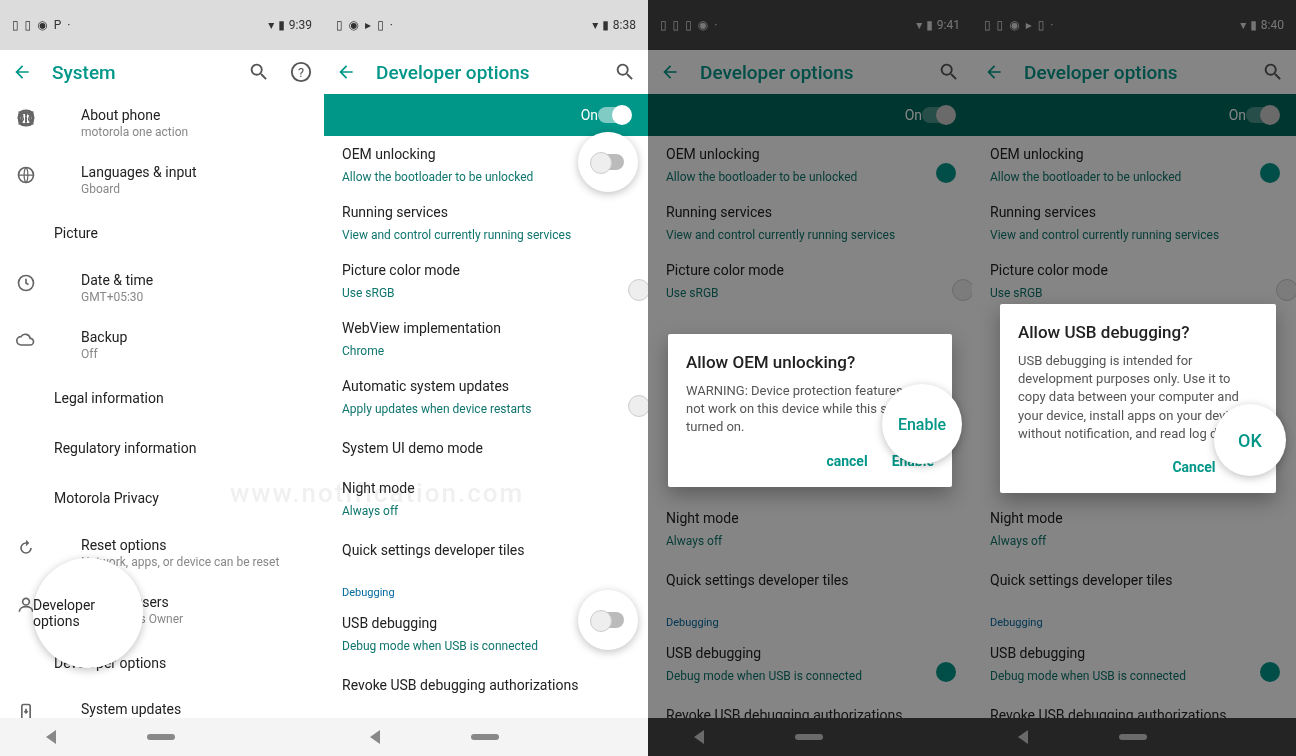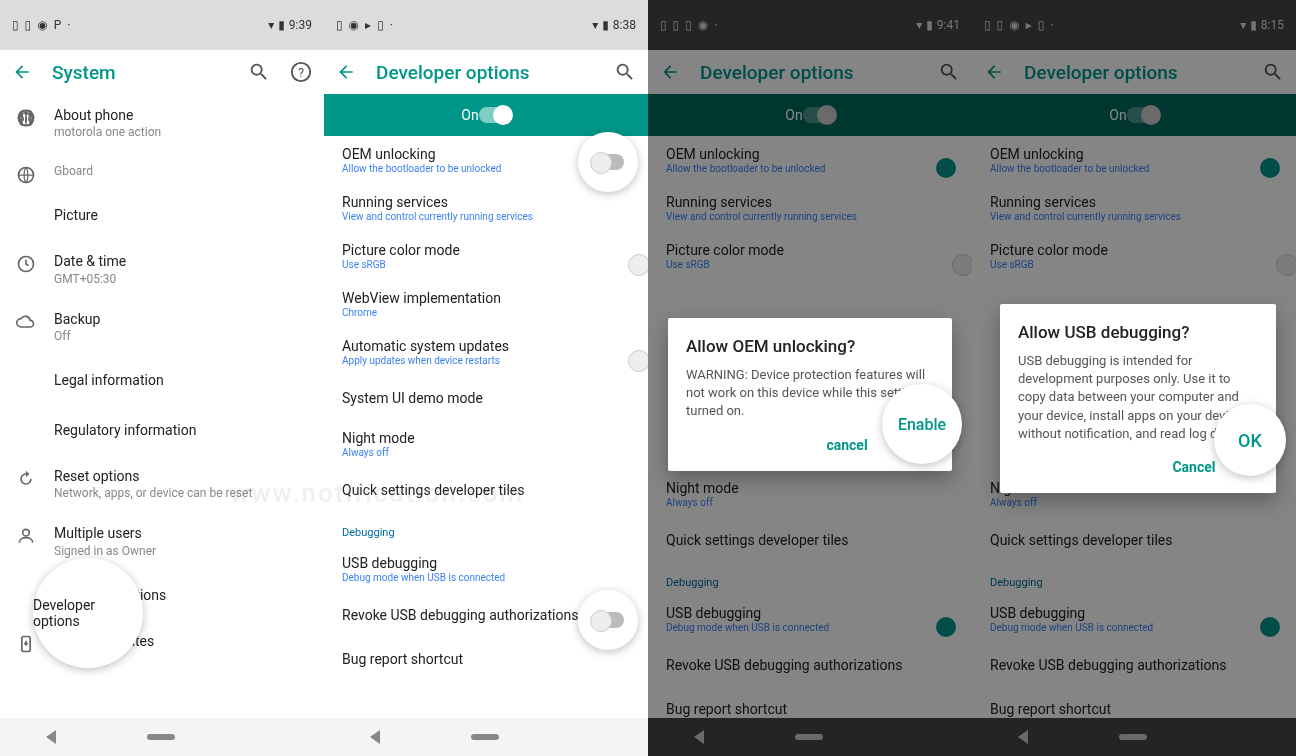--- a/index.html
+++ b/index.html
@@ -12,43 +12,43 @@
 .status-bar-dim { background: #454545; color: #e0e0e0; }
 .status-left { display: flex; gap: 6px; align-items: center; }
 .status-right { display: flex; gap: 4px; align-items: center; }
 
 .app-bar { height: 44px; display: flex; align-items: center; padding: 0 12px; background: #fff; gap: 20px; }
 .back-arrow { width: 20px; height: 20px; color: #009688; }
 .app-title { color: #009688; font-size: 19px; font-weight: 500; flex: 1; }
 .icon-btn { width: 22px; height: 22px; color: #555; }
 
 .content { flex: 1; overflow: hidden; position: relative; }
-.list-item { padding: 12px 18px 12px 54px; position: relative; }
+.list-item { padding: 12px 18px 12px 81px; position: relative; }
 .list-item-nosub { padding: 16px 18px 16px 54px; }
 .list-icon { position: absolute; left: 16px; top: 14px; width: 20px; height: 20px; color: #666; }
 .item-title { font-size: 14px; color: #222; line-height: 1.3; }
 .item-sub { font-size: 12px; color: #888; margin-top: 1px; }
 
-.teal-banner { background: #009688; color: #fff; height: 42px; display: flex; align-items: center; padding: 0 18px; justify-content: center; }
+.teal-banner { background: #009688; color: #fff; height: 42px; display: flex; align-items: center; padding: 0 18px; justify-content: flex-end; }
 .teal-banner-dim { background: #00695c; }
 .banner-label { font-size: 14px; }
 .toggle { width: 32px; height: 16px; border-radius: 10px; position: relative; }
 .toggle-on-white { background: rgba(255,255,255,0.5); }
 .toggle-on-white::after { content: ''; position: absolute; right: -2px; top: -2px; width: 20px; height: 20px; border-radius: 50%; background: #fff; }
 .toggle-off { background: #bbb; }
 .toggle-off::after { content: ''; position: absolute; left: -2px; top: -2px; width: 20px; height: 20px; border-radius: 50%; background: #eee; border: 1px solid #ccc; }
 .toggle-on-teal { background: rgba(0,150,136,0.4); }
 .toggle-on-teal::after { content: ''; position: absolute; right: -2px; top: -2px; width: 20px; height: 20px; border-radius: 50%; background: #009688; }
 .toggle-dim-on { background: rgba(255,255,255,0.3); }
 .toggle-dim-on::after { content: ''; position: absolute; right: -2px; top: -2px; width: 20px; height: 20px; border-radius: 50%; background: #ccc; }
 
 .dev-item { padding: 10px 62px 10px 18px; position: relative; }
 .dev-item-nosub { padding: 14px 62px 14px 18px; }
 .dev-title { font-size: 14px; color: #222; }
-.dev-sub { font-size: 10px; color: #3b82f6; margin-top: 1px; }
+.dev-sub { font-size: 12px; color: #0f766e; margin-top: 8px; }
 .dev-toggle-wrap { position: absolute; right: 18px; top: 50%; transform: translateY(-50%); }
 .section-header { padding: 14px 18px 6px; font-size: 11px; color: #0369a1; font-weight: 400; }
 
 .nav-bar { height: 38px; background: #f4f4f4; display: flex; justify-content: space-around; align-items: center; }
 .nav-bar-dim { background: #454545; }
 .nav-home { width: 28px; height: 6px; background: #888; border-radius: 3px; }
 
 .highlight-circle { position: absolute; width: 60px; height: 60px; border-radius: 50%; background: #fff; box-shadow: 0 2px 8px rgba(0,0,0,0.25); display: flex; align-items: center; justify-content: center; z-index: 50; }
 .highlight-circle-big { width: 110px; height: 110px; }
 .highlight-circle-med { width: 80px; height: 80px; }
@@ -106,20 +106,21 @@
           <rect x="11" y="11" width="2" height="6" fill="currentColor"></rect>
         </svg>
       <div class="item-title">About phone</div>
       <div class="item-sub">motorola one action</div>
     </div>
     <div class="list-item">
       <svg class="list-icon" viewBox="0 0 24 24">
           <circle cx="12" cy="12" r="9" fill="none" stroke="currentColor" stroke-width="2"></circle>
           <path d="M3 12h18M12 3c3 3 3 15 0 18M12 3c-3 3-3 15 0 18" fill="none" stroke="currentColor" stroke-width="1.5"></path>
         </svg>
+      <div class="item-title">Languages &amp; input</div>
       <div class="item-sub">Gboard</div>
     </div>
     <div class="list-item-nosub">
       <svg class="list-icon" viewBox="0 0 24 24">
           <rect x="7" y="3" width="10" height="18" rx="2" fill="none" stroke="currentColor" stroke-width="2"></rect>
           <path d="M14 8l4-2" stroke="currentColor" stroke-width="2"></path>
         </svg>
       <div class="item-title">Picture</div>
     </div>
     <div class="list-item">
@@ -143,20 +144,28 @@
         </svg>
       <div class="item-title">Legal information</div>
     </div>
     <div class="list-item-nosub">
       <svg class="list-icon" viewBox="0 0 24 24">
           <circle cx="12" cy="12" r="9" fill="none" stroke="currentColor" stroke-width="2"></circle>
           <circle cx="12" cy="8" r="1" fill="currentColor"></circle>
           <rect x="11" y="11" width="2" height="6" fill="currentColor"></rect>
         </svg>
       <div class="item-title">Regulatory information</div>
+    </div>
+    <div class="list-item-nosub">
+      <svg class="list-icon" viewBox="0 0 24 24">
+          <rect x="4" y="5" width="16" height="14" fill="none" stroke="currentColor" stroke-width="2"></rect>
+          <rect x="7" y="8" width="2" height="2" fill="currentColor"></rect>
+          <rect x="11" y="8" width="2" height="2" fill="currentColor"></rect>
+        </svg>
+      <div class="item-title">Motorola Privacy</div>
     </div>
     <div class="list-item">
       <svg class="list-icon" viewBox="0 0 24 24">
           <path d="M12 5a7 7 0 107 7h-2a5 5 0 11-5-5v3l4-4-4-4v3z" fill="currentColor"></path>
         </svg>
       <div class="item-title">Reset options</div>
       <div class="item-sub">Network, apps, or device can be reset</div>
     </div>
     <div class="list-item">
       <svg class="list-icon" viewBox="0 0 24 24">
@@ -340,21 +349,21 @@
     <div class="dev-item-nosub">
       <div class="dev-title">Bug report shortcut</div>
     </div>
   </div>
   <div class="nav-bar nav-bar-dim">
     <span class="tri-back" style="border-right-color:#ccc"></span>
     <span class="nav-home" style="background:#ccc"></span>
     <span style="width:12px"></span>
   </div>
   <div class="dimmer"></div>
-  <div class="dialog" style="top:318px;">
+  <div class="dialog" style="top:334px;">
     <div class="dialog-title">Allow OEM unlocking?</div>
     <div class="dialog-body">WARNING: Device protection features will not work on this device while this setting is turned on.</div>
     <div class="dialog-actions">
       <button class="dialog-btn">cancel</button>
       <button class="dialog-btn">Enable</button>
     </div>
   </div>
   <div class="highlight-circle highlight-circle-med" style="right:10px; top:384px; z-index:30;">
     <span style="color:#009688; font-size:16px; font-weight:500;">Enable</span>
   </div>
@@ -366,21 +375,21 @@
       <span>▯</span>
       <span>▯</span>
       <span>◉</span>
       <span>▸</span>
       <span>▯</span>
       <span>·</span>
     </div>
     <div class="status-right">
       <span>▾</span>
       <span>▮</span>
-      <span>8:15</span>
+      <span>8:40</span>
     </div>
   </div>
   <div class="app-bar">
     <svg class="back-arrow" viewBox="0 0 24 24">
         <path fill="currentColor" d="M20 11H7.8l5.6-5.6L12 4l-8 8 8 8 1.4-1.4L7.8 13H20z"></path>
       </svg>
     <div class="app-title">Developer options</div>
     <svg class="icon-btn" viewBox="0 0 24 24">
         <path fill="currentColor" d="M15.5 14h-.8l-.3-.3a6.5 6.5 0 10-.7.7l.3.3v.8l5 5 1.5-1.5-5-5zm-6 0a4.5 4.5 0 110-9 4.5 4.5 0 010 9z"></path>
       </svg>

